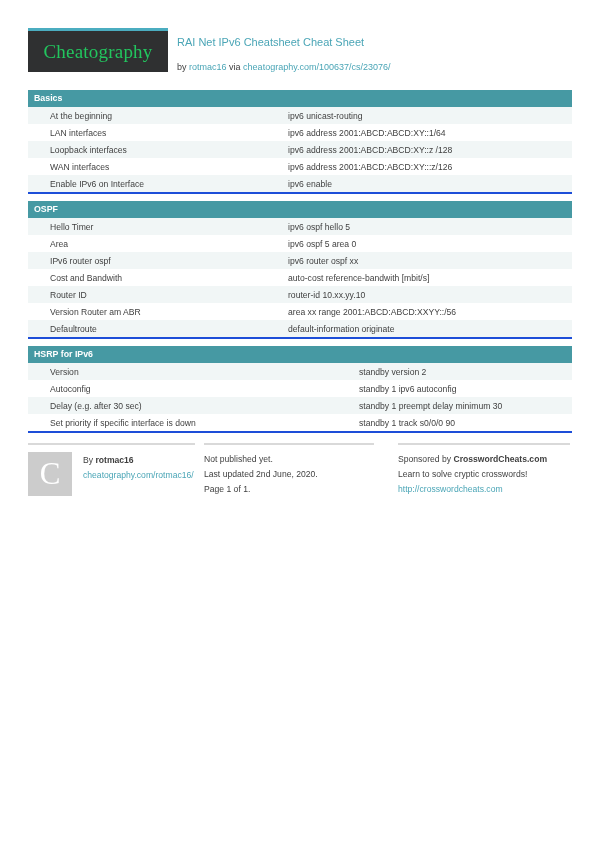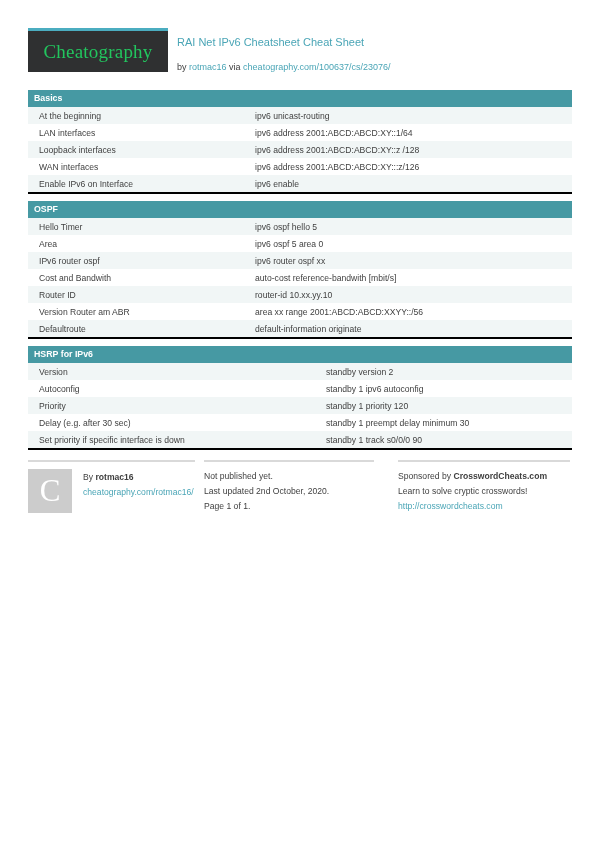--- a/index.html
+++ b/index.html
@@ -19,28 +19,28 @@
     flex-shrink:0;
   }
   .logo span { font-family:"Liberation Serif", serif; color:#22c55e; font-size:19px; letter-spacing:0.2px; }
   .title-block { margin-left:9px; padding-top:7px; }
   .page-title { color:#4aa5b6; font-size:11px; line-height:15px; }
   .byline { font-size:9px; margin-top:12px; color:#3f3f3f; }
   .byline a { color:#4aa5b6; text-decoration:none; cursor:pointer; }
 
   
   #sections { margin:18px 28px 0 28px; }
-  .sheet-section { margin-bottom:7px; border-bottom:2px solid #000000; }
+  .sheet-section { margin-bottom:7px; border-bottom:2px solid #1d4ed8; }
   .section-header {
     background:#4699a3; color:#ffffff; font-weight:bold;
     font-size:8.8px; height:17px; line-height:17px; padding:0 6px;
   }
   table.section-table { width:100%; border-collapse:collapse; table-layout:fixed; }
   .section-table td {
-    height:17px; padding:0 11px; font-size:8.6px; vertical-align:middle;
+    height:17px; padding:0 22px; font-size:8.6px; vertical-align:middle;
     overflow:hidden; white-space:nowrap;
   }
   .section-table tr:nth-child(odd) { background:#f1f6f6; }
   .section-table tr:nth-child(even) { background:#ffffff; }
   .narrow-label .label-cell { width:194px; }
   .wide-label  .label-cell { width:265px; }
 
   
   .footer { display:flex; margin:10px 28px 0 28px; font-size:8.6px; }
   .f-col { border-top:2px solid #d9d9d9; padding-top:7px; box-sizing:border-box; }
@@ -147,24 +147,20 @@
           <tbody>
             <tr>
               <td class="label-cell">Version</td>
               <td class="value-cell">standby version 2</td>
             </tr>
             <tr>
               <td class="label-cell">Autoconfig</td>
               <td class="value-cell">standby 1 ipv6 autoconfig</td>
             </tr>
             <tr>
-              <td class="label-cell">Priority</td>
-              <td class="value-cell">standby 1 priority 120</td>
-            </tr>
-            <tr>
               <td class="label-cell">Delay (e.g. after 30 sec)</td>
               <td class="value-cell">standby 1 preempt delay minimum 30</td>
             </tr>
             <tr>
               <td class="label-cell">Set priority if specific interface is down</td>
               <td class="value-cell">standby 1 track s0/0/0 90</td>
             </tr>
           </tbody>
         </table>
     </section>
@@ -176,21 +172,21 @@
       <div class="f-col1-text">
         <div>
           <span>By</span>
           <span class="bold">rotmac16</span>
         </div>
         <a>cheatography.com/rotmac16/</a>
       </div>
     </div>
     <div class="f-col f-col2">
       <div>Not published yet.</div>
-      <div>Last updated 2nd October, 2020.</div>
+      <div>Last updated 2nd June, 2020.</div>
       <div>Page 1 of 1.</div>
     </div>
     <div class="f-col f-col3">
       <div>
         <span>Sponsored by</span>
         <span class="bold">CrosswordCheats.com</span>
       </div>
       <div>Learn to solve cryptic crosswords!</div>
       <a>http://crosswordcheats.com</a>
     </div>

